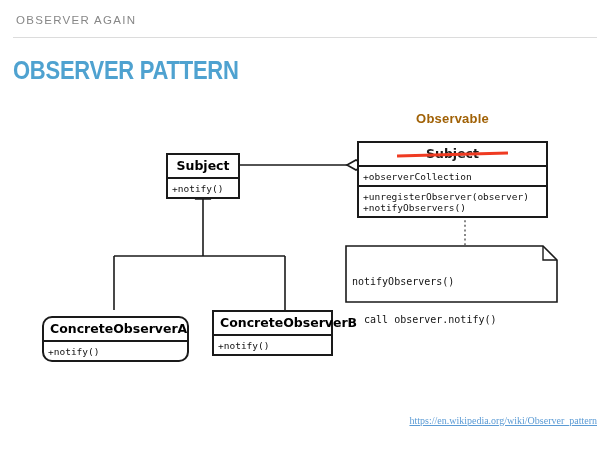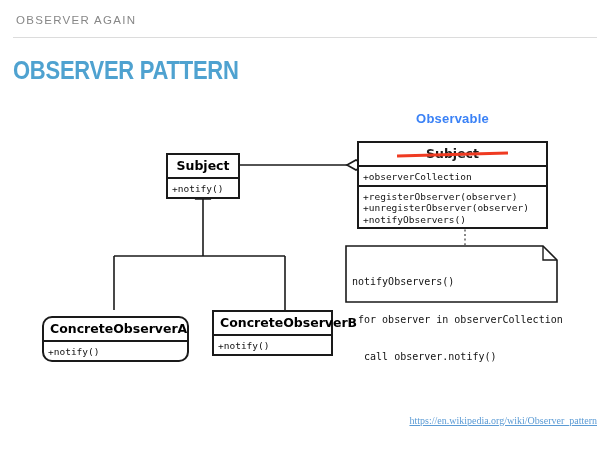--- a/index.html
+++ b/index.html
@@ -121,21 +121,21 @@
     transform: translateY(-1px) rotate(-1.6deg);
   }
   #observable-label {
     position: absolute;
     left: 357px; top: 11px;
     width: 191px;
     text-align: center;
     font-family: "Liberation Sans", sans-serif;
     font-weight: bold;
     font-size: 13px;
-    color: #3b82f6;
+    color: #a16207;
     letter-spacing: 0.2px;
   }
 
   
   #box-concrete-a {
     left: 42px; top: 216px;
     width: 147px;
     border-radius: 10px;
   }
   #box-concrete-b {
@@ -209,34 +209,32 @@
     <div class="uml-compartment">+notify()</div>
   </div>
 
   <div class="uml-box" id="box-subject">
     <div class="uml-name">
       <span>Subject</span>
       <span id="strike"></span>
     </div>
     <div class="uml-compartment">+observerCollection</div>
     <div class="uml-compartment">
-      <div>+registerObserver(observer)</div>
       <div>+unregisterObserver(observer)</div>
       <div>+notifyObservers()</div>
     </div>
   </div>
 
   <div id="note">
     <svg id="note-svg" width="213" height="58">
       <path d="M1,1 H198 L212,15 V57 H1 Z" fill="#ffffff" stroke="#1a1a1a" stroke-width="1.6"></path>
       <path d="M198,1 V15 H212" fill="none" stroke="#1a1a1a" stroke-width="1.4"></path>
     </svg>
     <div id="note-text">
       <div>notifyObservers()</div>
-      <div> for observer in observerCollection</div>
       <div>  call observer.notify()</div>
     </div>
   </div>
 
   <div class="uml-box" id="box-concrete-a">
     <div class="uml-name">ConcreteObserverA</div>
     <div class="uml-compartment">+notify()</div>
   </div>
 
   <div class="uml-box" id="box-concrete-b">

